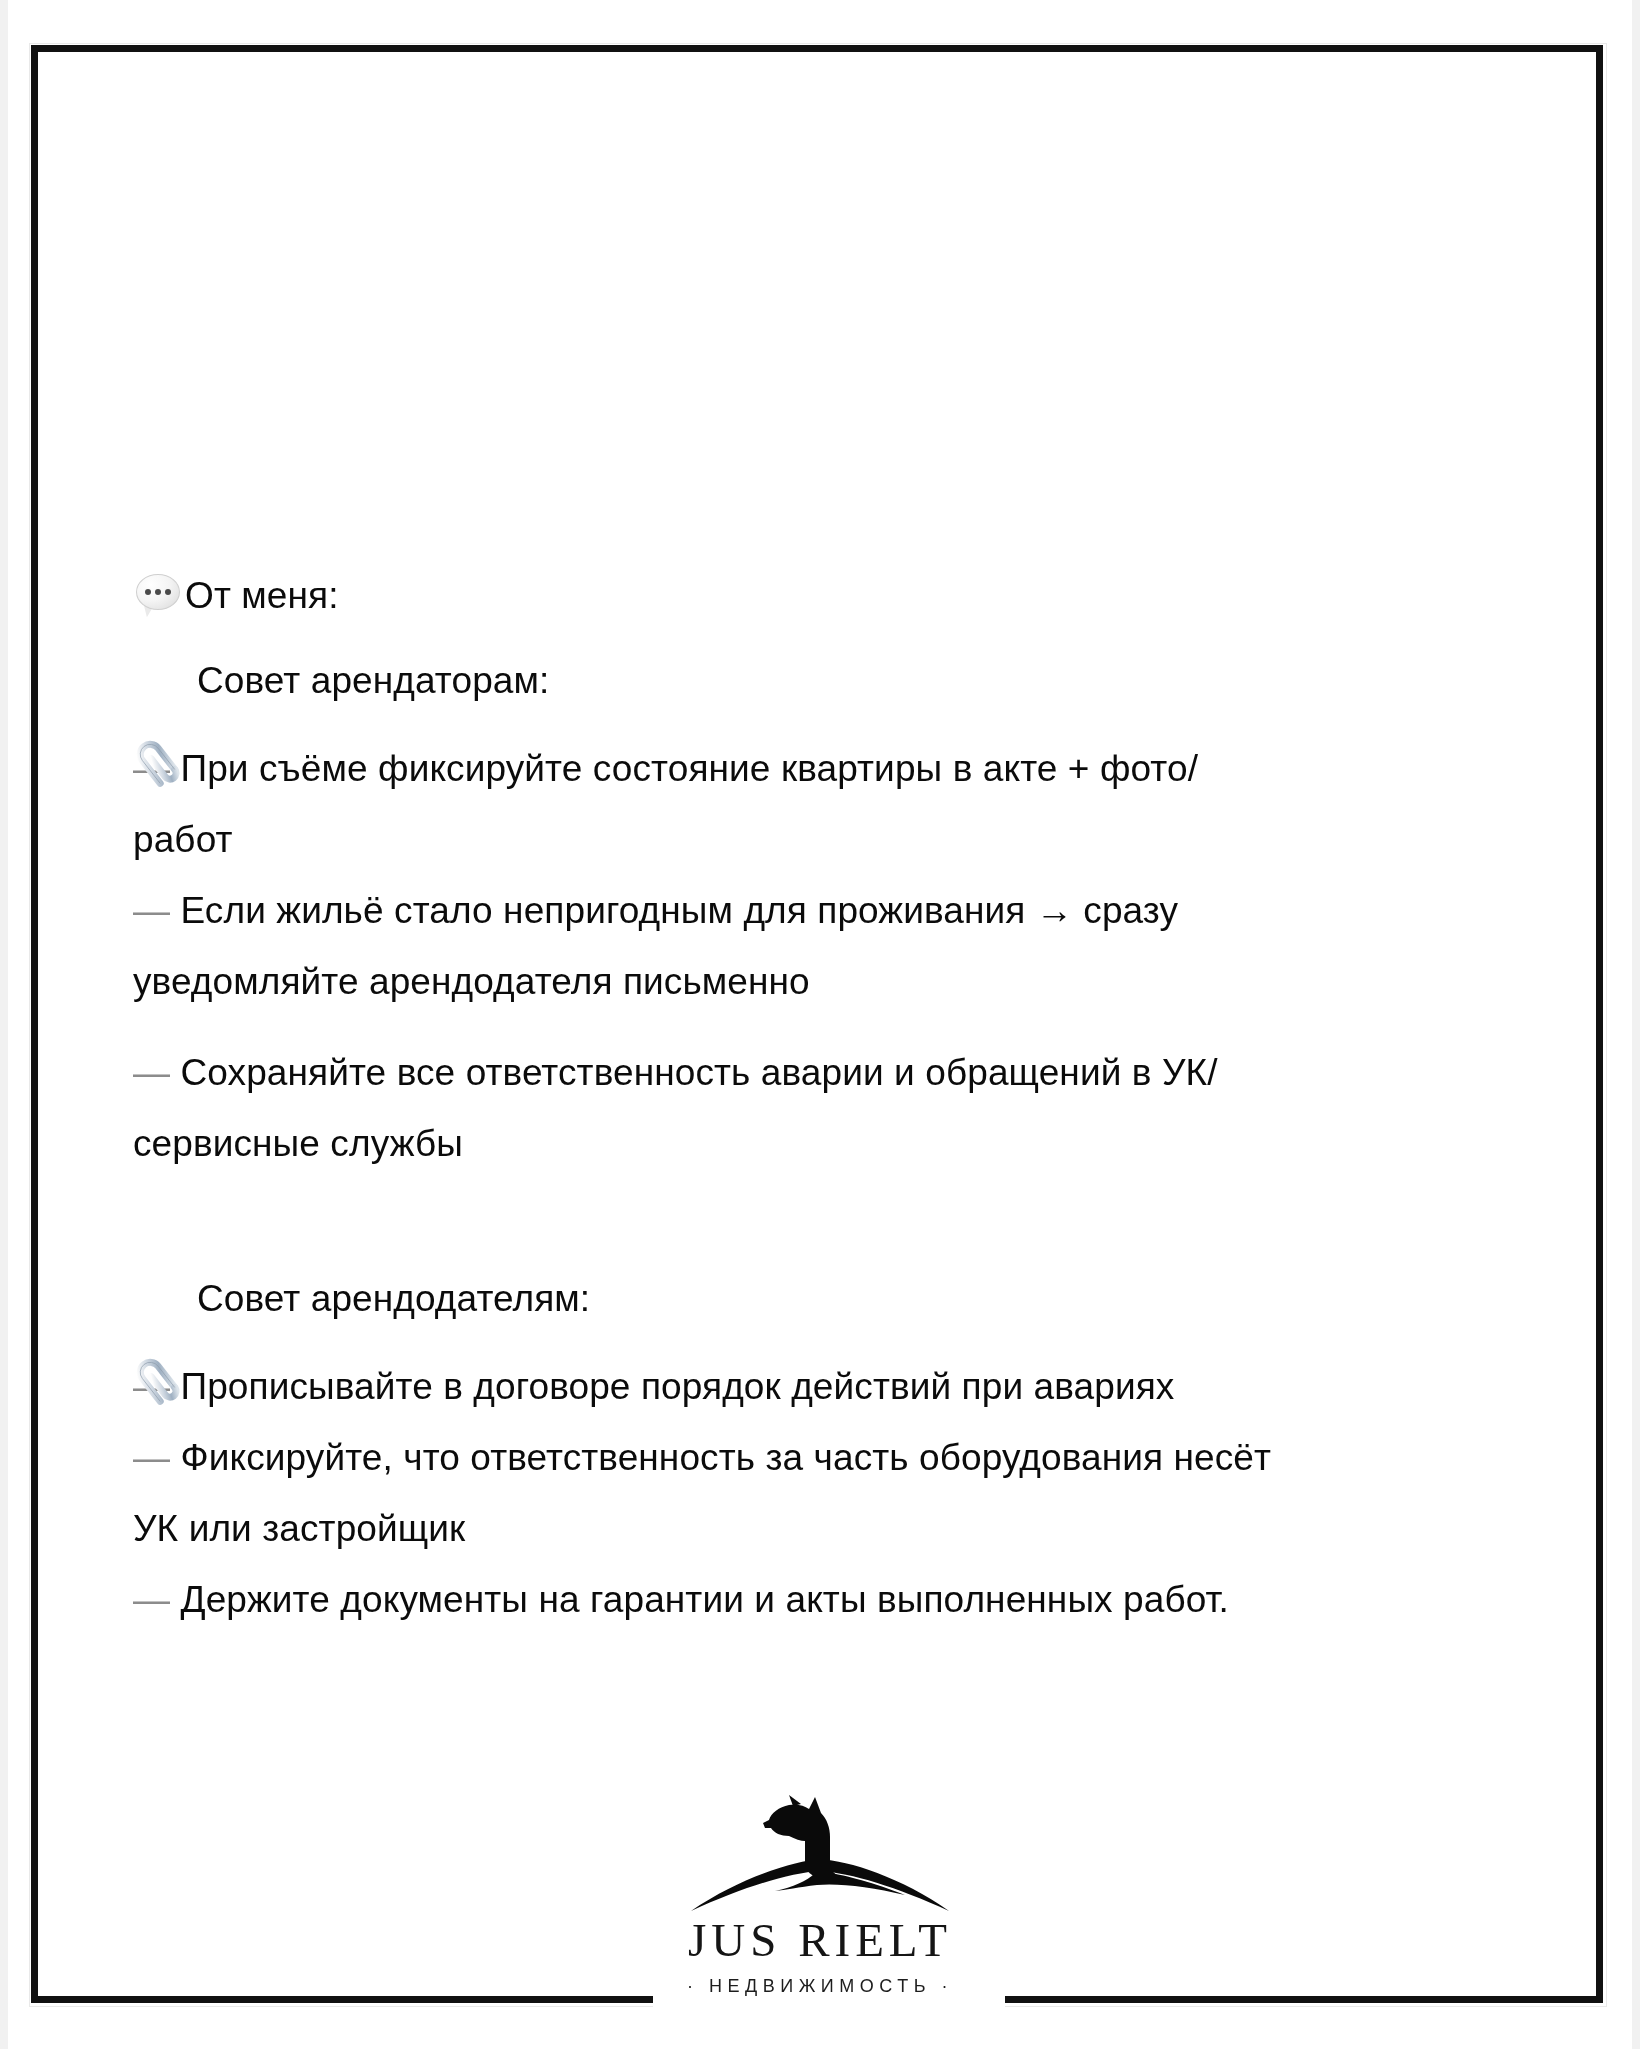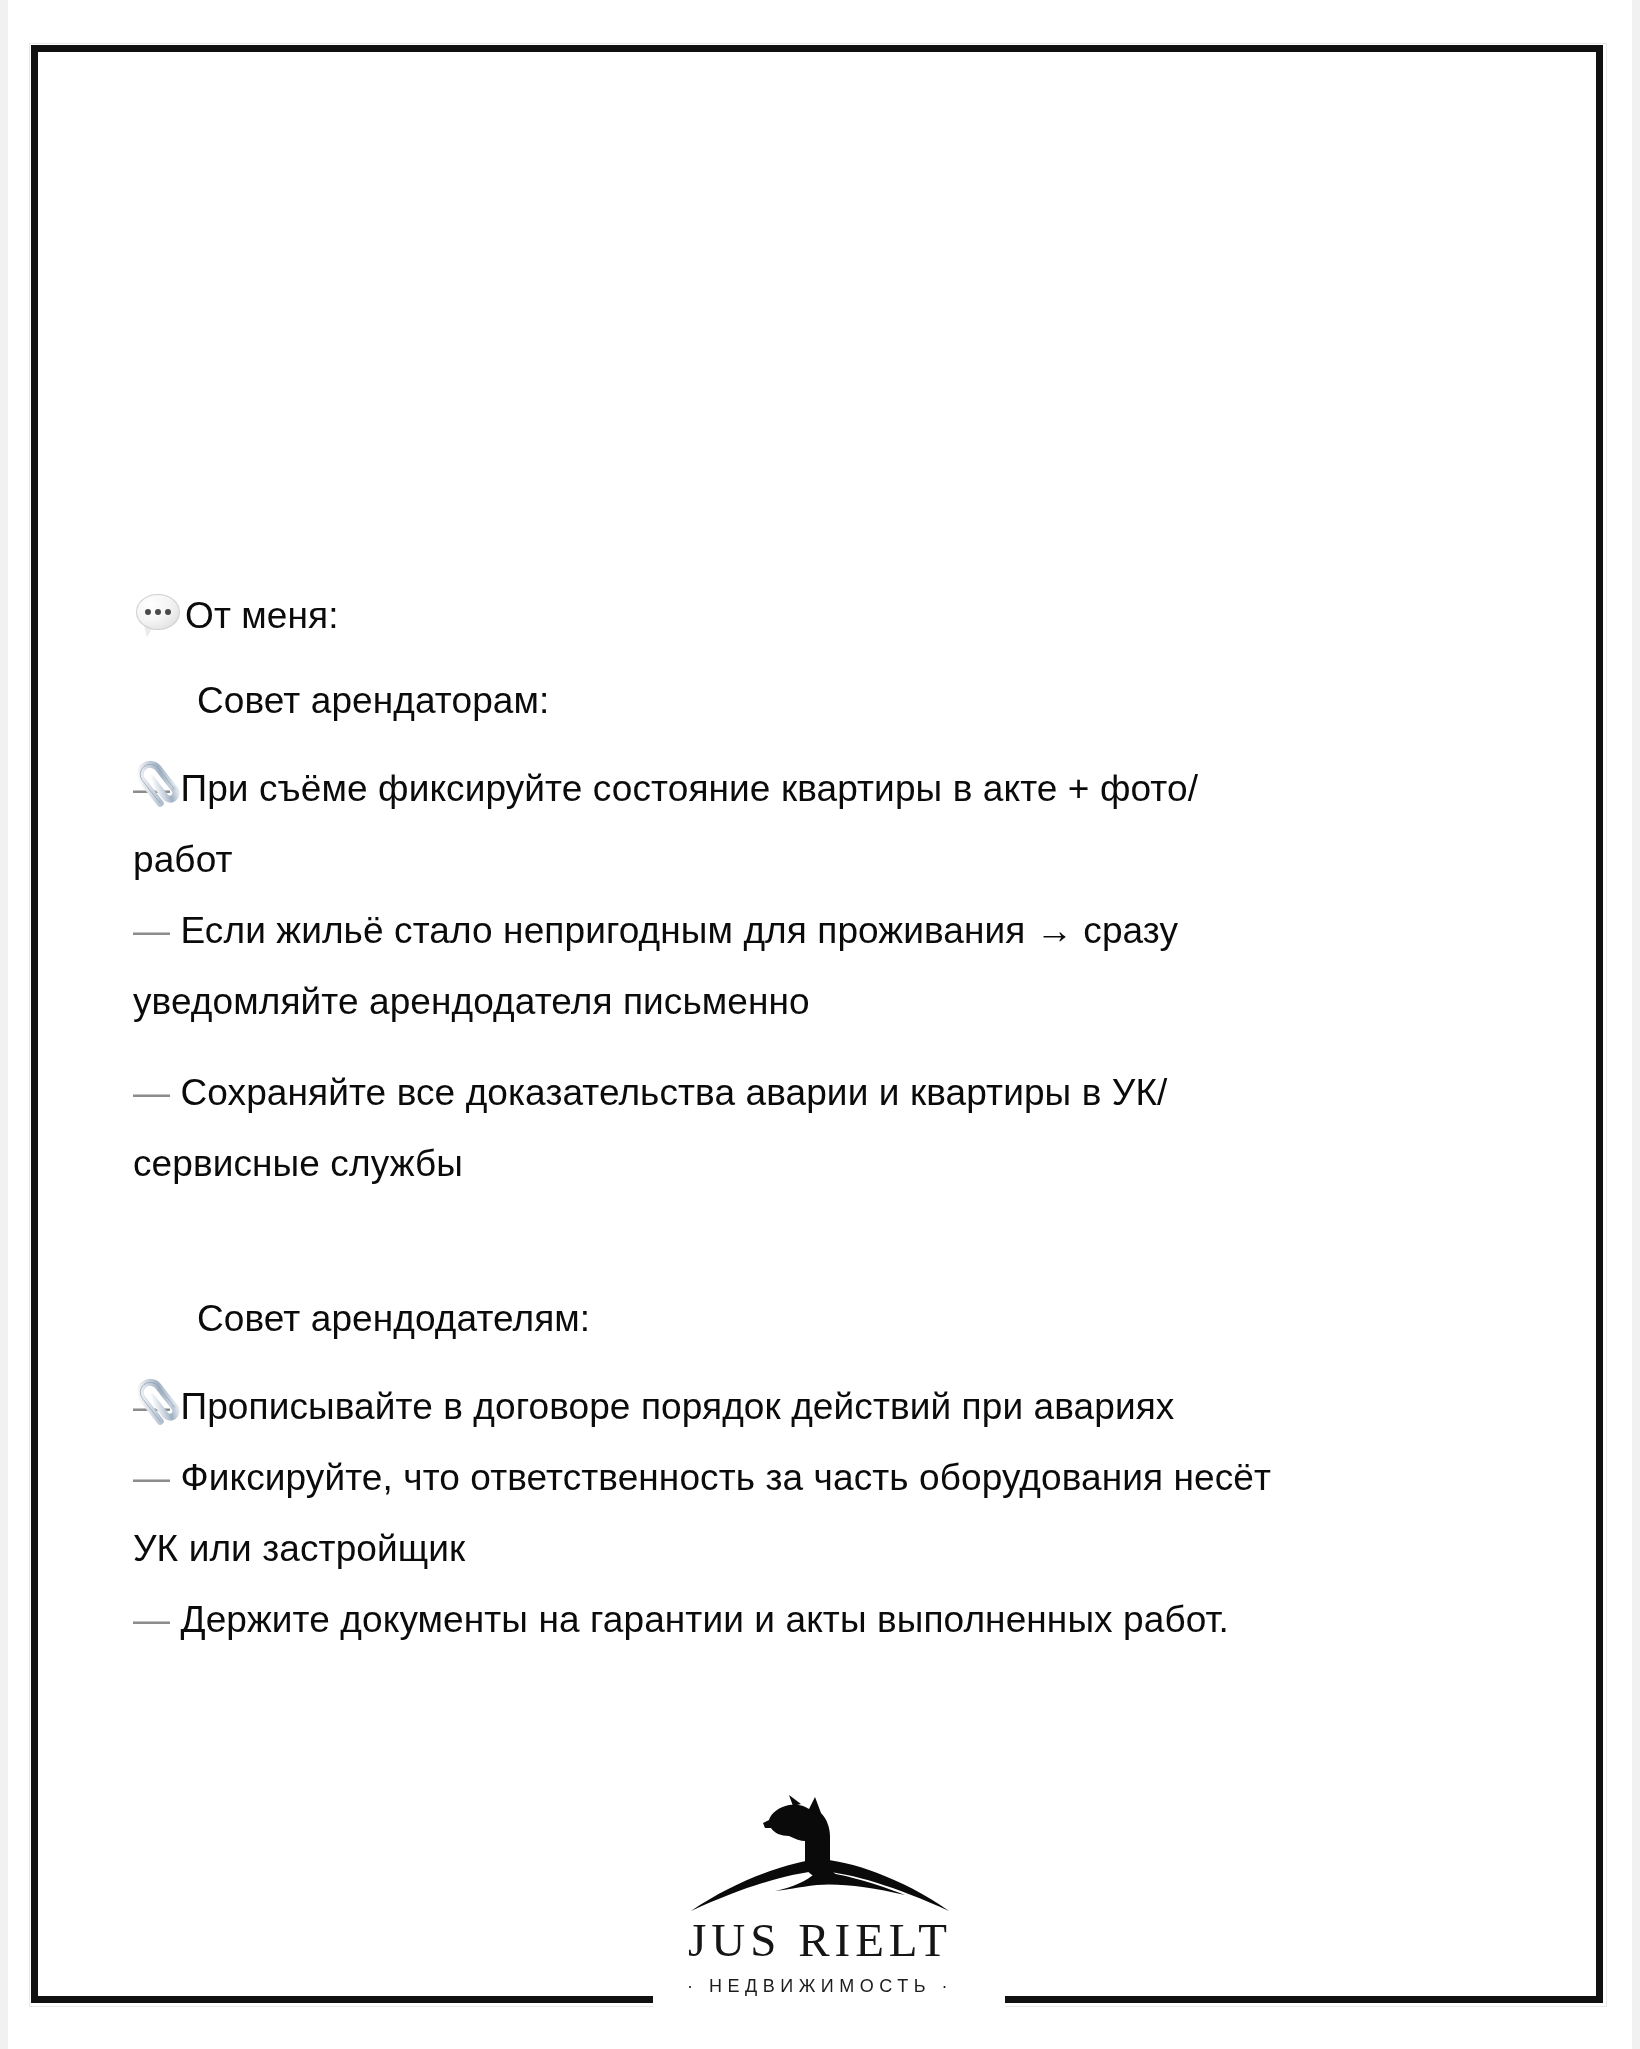--- a/index.html
+++ b/index.html
@@ -64,21 +64,21 @@
     top: 1985px;
     width: 352px;
     height: 30px;
     background: #ffffff;
   }
 
   
   .content {
     position: absolute;
     left: 125px;
-    top: 590px;
+    top: 570px;
     width: 1380px;
   }
 
   .line {
     font-size: 37px;
     line-height: 1.0;
     color: #0b0b0b;
     white-space: pre-wrap;
     letter-spacing: 0.1px;
   }
@@ -240,21 +240,21 @@
       </span>
       <span>Совет арендаторам:</span>
     </div>
 
     <div class="line bullet"><span class="dash">—</span><span> При съёме фиксируйте состояние квартиры в акте + фото/</span></div>
     <div class="line cont">работ</div>
 
     <div class="line bullet"><span class="dash">—</span><span> Если жильё стало непригодным для проживания → сразу</span></div>
     <div class="line cont-wide">уведомляйте арендодателя письменно</div>
 
-    <div class="line bullet"><span class="dash">—</span><span> Сохраняйте все доказательства аварии и квартиры в УК/</span></div>
+    <div class="line bullet"><span class="dash">—</span><span> Сохраняйте все ответственность аварии и обращений в УК/</span></div>
     <div class="line cont">сервисные службы</div>
 
     <div class="spacer"></div>
 
     <div class="line subheading">
       <span class="clip-icon">
         <svg viewBox="0 0 48 52" width="48" height="52" aria-hidden="true">
           <g transform="rotate(-38 24 26)">
             <path d="M14 44 L14 15 a10 10 0 0 1 20 0 L34 42" fill="none" stroke="url(#clipg)" stroke-width="7" stroke-linecap="round"></path>
             <path d="M34 42 a6 6 0 0 1 -12 0 L22 19" fill="none" stroke="url(#clipg)" stroke-width="7" stroke-linecap="round"></path>

